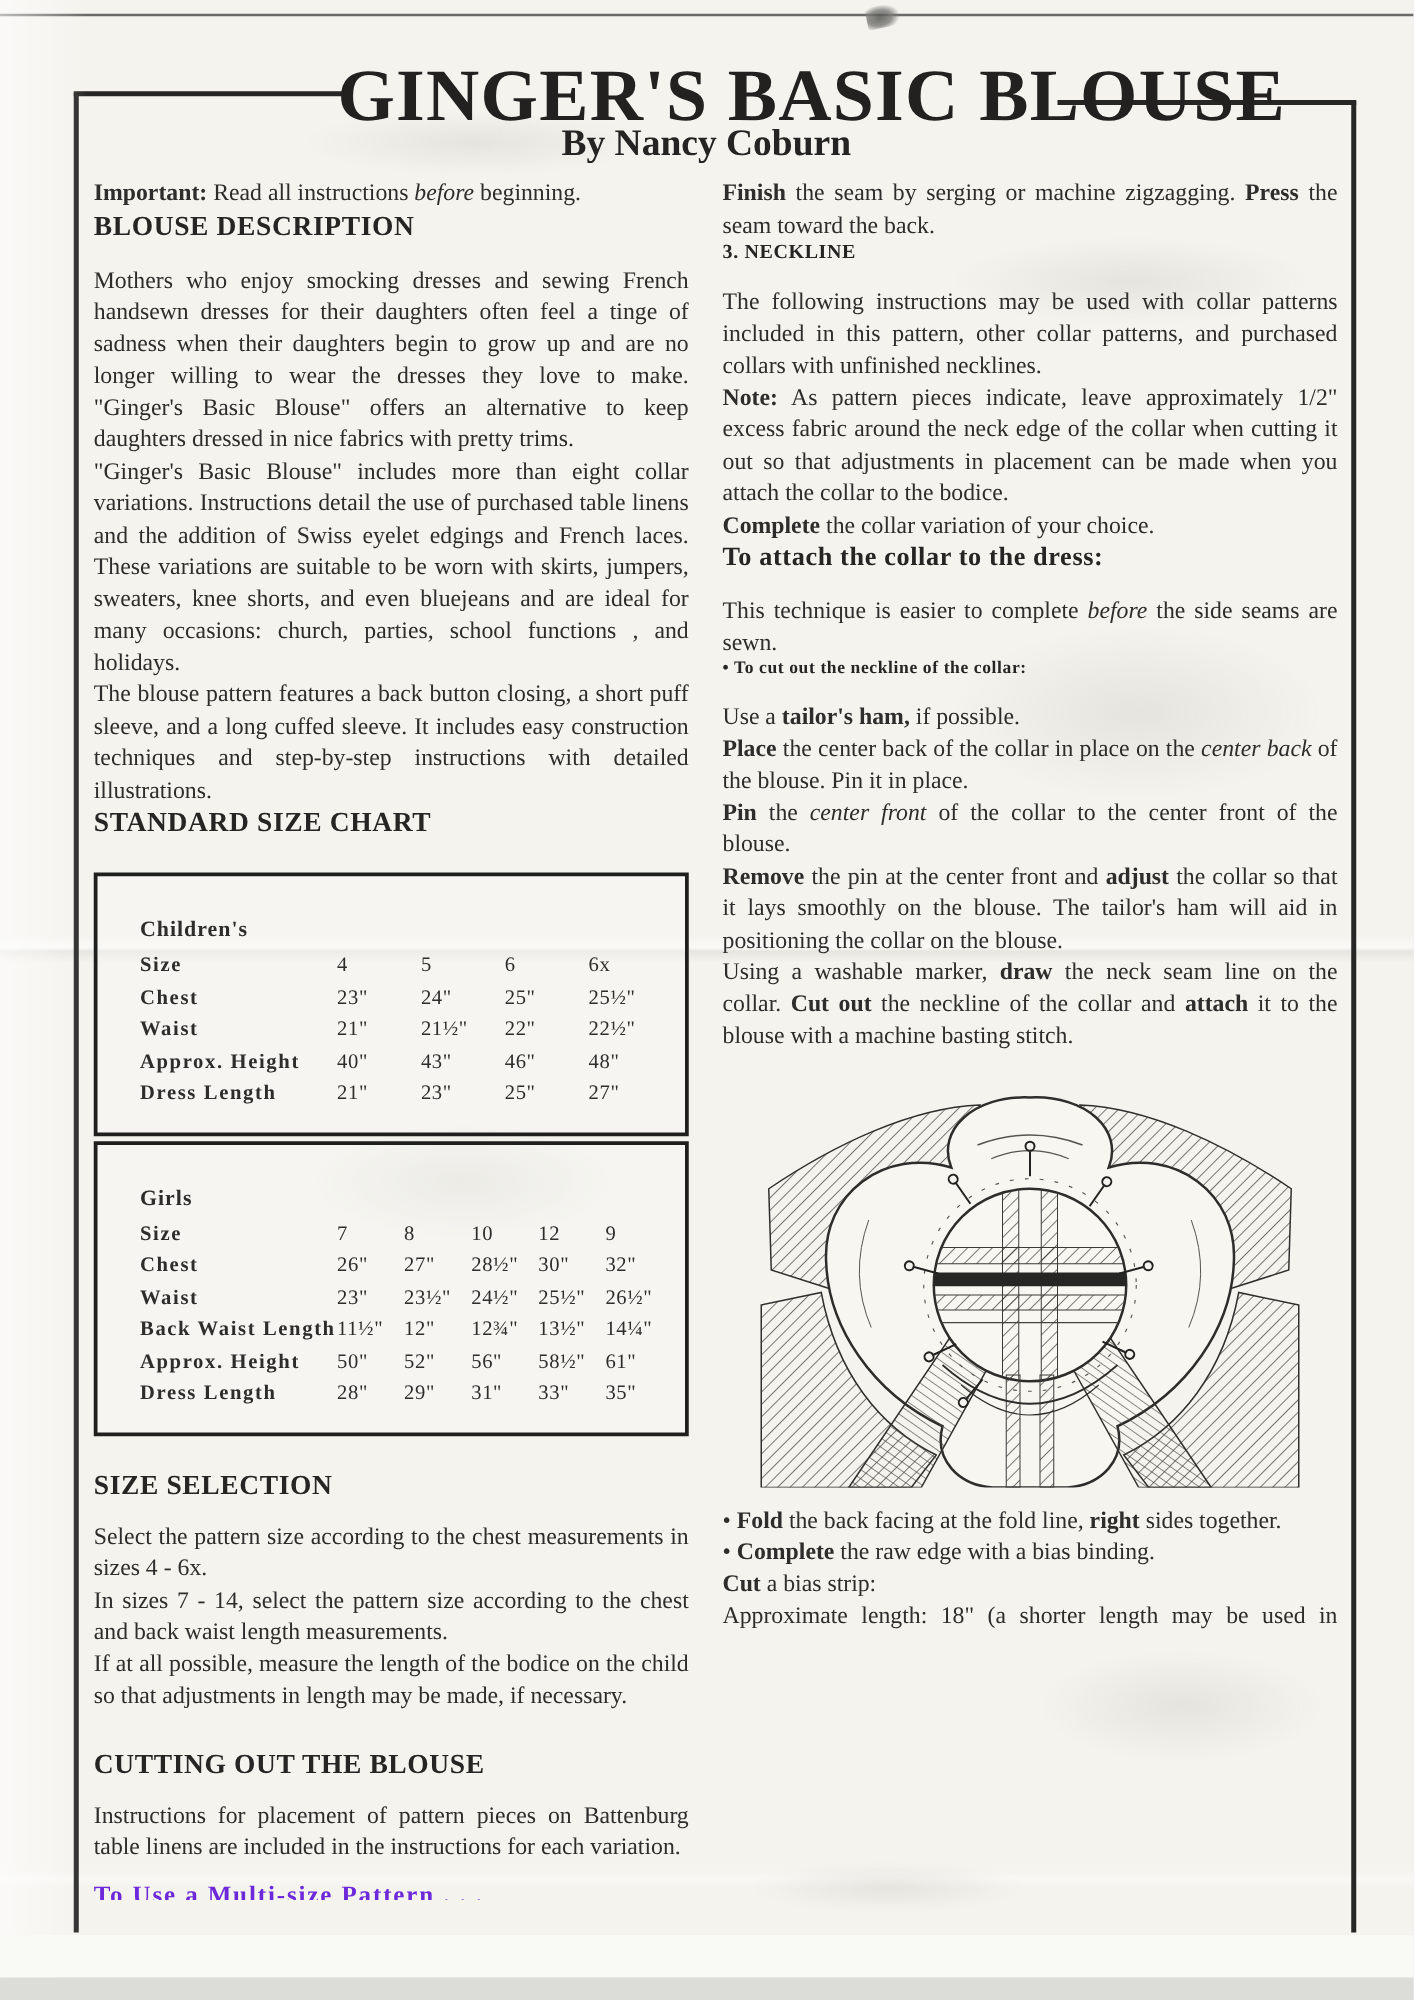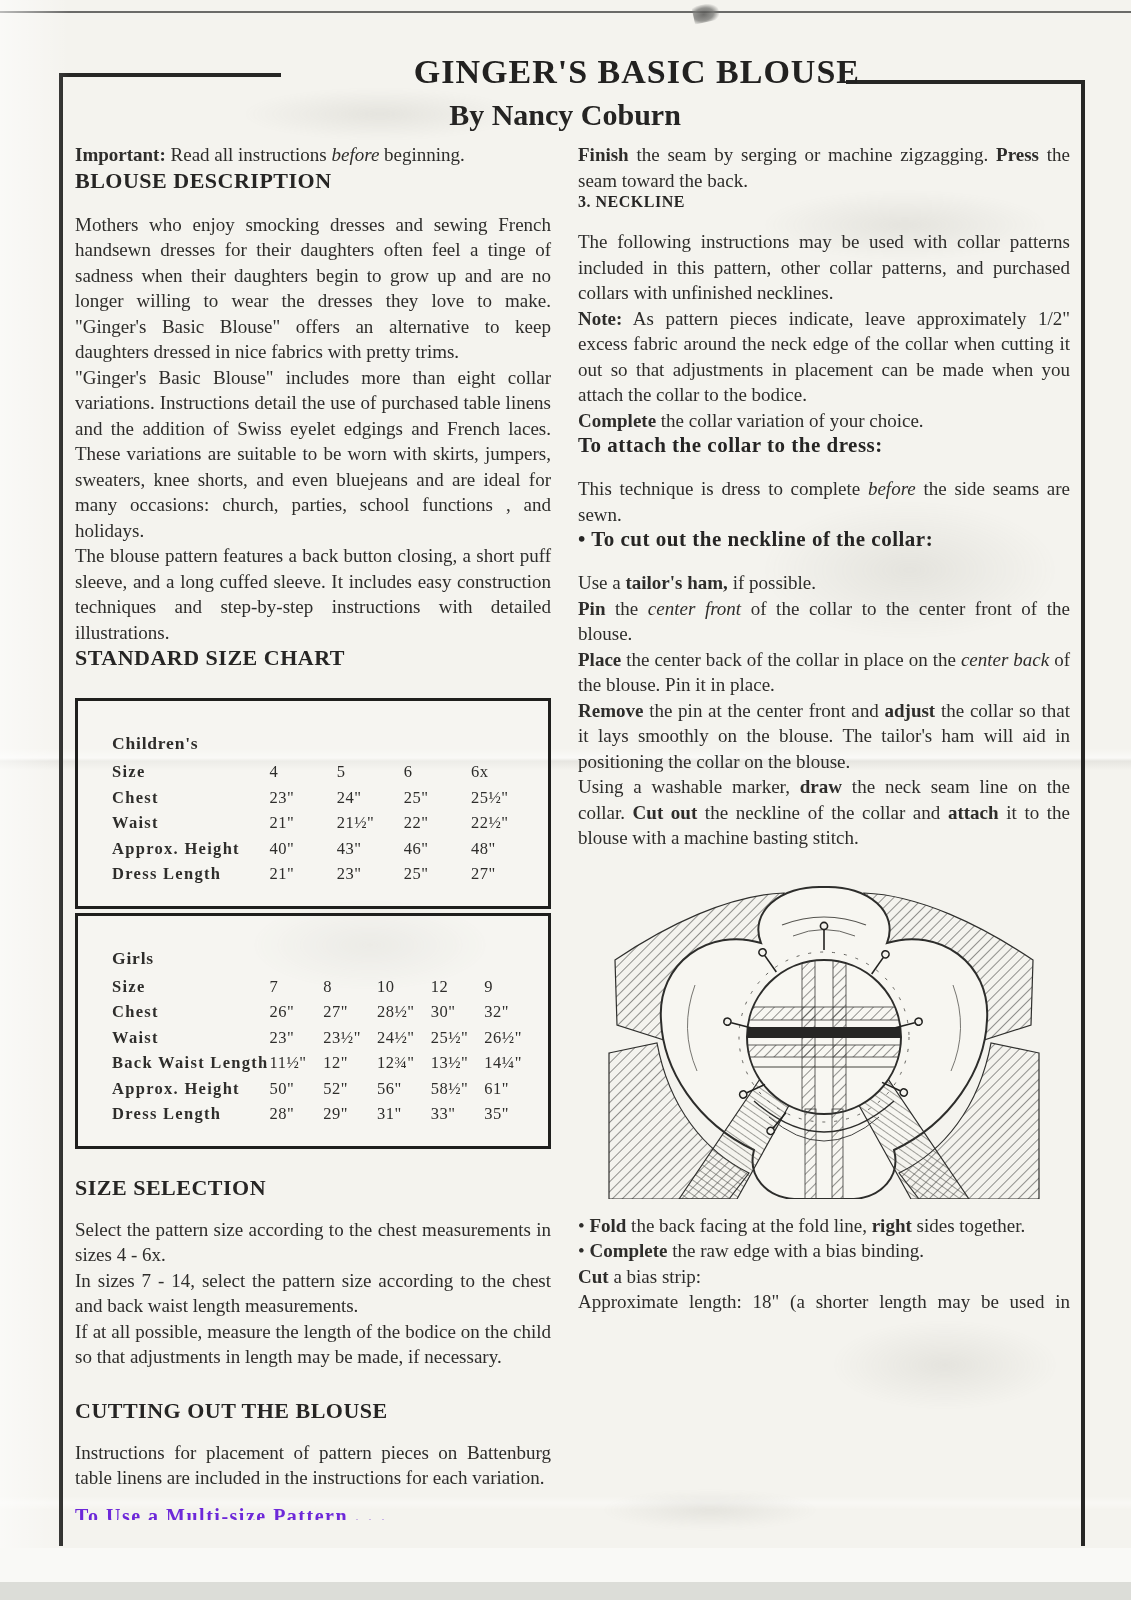--- a/index.html
+++ b/index.html
@@ -27,22 +27,22 @@
     background:radial-gradient(ellipse,#8a897f 0%,rgba(138,137,127,0) 70%);}
 
   
   .frame{position:absolute;background:#262624;}
   .f-left-v{left:59px;top:74px;width:4px;height:1472px;}
   .f-right-v{left:1081px;top:81px;width:4px;height:1465px;}
   .f-left-h{left:59px;top:73px;width:222px;height:4px;}
   .f-right-h{left:846px;top:80px;width:239px;height:4px;}
 
   
-  .title{position:absolute;left:270px;top:53px;width:590px;text-align:right;
-    font-size:34px;font-weight:bold;letter-spacing:1px;color:#222120;margin:0;white-space:nowrap;}
+  .title{position:absolute;left:270px;top:42px;width:590px;text-align:right;
+    font-size:59px;font-weight:bold;letter-spacing:1px;color:#222120;margin:0;white-space:nowrap;}
   .byline{position:absolute;left:270px;top:98px;width:590px;text-align:center;
     font-size:30px;font-weight:bold;color:#252423;margin:0;}
 
   
   .col{position:absolute;top:142px;}
   .col-left{left:75px;width:476px;}
   .col-right{left:578px;width:492px;}
 
   p.body{font-size:19px;line-height:25.5px;text-align:justify;margin:0;}
   .shead{font-size:22px;font-weight:bold;letter-spacing:.5px;margin:0;color:#262524;}
@@ -208,26 +208,26 @@
 
   <section class="col col-right">
     <p class="body mb20"><span class="b">Finish</span><span> the seam by serging or machine zigzagging. </span><span class="b">Press</span><span> the seam toward the back.</span></p>
 
     <h3 class="shead bighead mb18">3. NECKLINE</h3>
     <p class="body mb20">The following instructions may be used with collar patterns included in this pattern, other collar patterns, and purchased collars with unfinished necklines.</p>
     <p class="body mb20"><span class="b">Note:</span><span> As pattern pieces indicate, leave approximately 1/2" excess fabric around the neck edge of the collar when cutting it out so that adjustments in placement can be made when you attach the collar to the bodice.</span></p>
     <p class="body mb20"><span class="b">Complete</span><span> the collar variation of your choice.</span></p>
 
     <h4 class="shead mb18" style="font-size:21px;">To attach the collar to the dress:</h4>
-    <p class="body mb12"><span>This technique is dress to complete </span><span class="i">before</span><span> the side seams are sewn.</span></p>
-
-    <h4 class="shead mb18" style="font-size:21px;">• To cut out the neckline of the collar:</h4>
+    <p class="body mb12"><span>This technique is easier to complete </span><span class="i">before</span><span> the side seams are sewn.</span></p>
+
+    <h4 class="shead mb18" style="font-size:14px;">• To cut out the neckline of the collar:</h4>
     <p class="body mb20"><span>Use a </span><span class="b">tailor's ham,</span><span> if possible.</span></p>
+    <p class="body mb20"><span class="b">Place</span><span> the center back of the collar in place on the </span><span class="i">center back</span><span> of the blouse. Pin it in place.</span></p>
     <p class="body mb20"><span class="b">Pin</span><span> the </span><span class="i">center front</span><span> of the collar to the center front of the blouse.</span></p>
-    <p class="body mb20"><span class="b">Place</span><span> the center back of the collar in place on the </span><span class="i">center back</span><span> of the blouse. Pin it in place.</span></p>
     <p class="body mb20"><span class="b">Remove</span><span> the pin at the center front and </span><span class="b">adjust</span><span> the collar so that it lays smoothly on the blouse. The tailor's ham will aid in positioning the collar on the blouse.</span></p>
     <p class="body mb10"><span>Using a washable marker, </span><span class="b">draw</span><span> the neck seam line on the collar. </span><span class="b">Cut out</span><span> the neckline of the collar and </span><span class="b">attach</span><span> it to the blouse with a machine basting stitch.</span></p>
 
     <svg class="illus" width="434" height="342" viewBox="0 0 434 342">
       <defs>
         <pattern id="h1" width="7" height="7" patternUnits="userSpaceOnUse" patternTransform="rotate(45)">
           <line x1="0" y1="0" x2="0" y2="7" stroke="#3c3c3a" stroke-width="1.1"></line>
         </pattern>
         <pattern id="h2" width="6" height="6" patternUnits="userSpaceOnUse" patternTransform="rotate(-55)">
           <line x1="0" y1="0" x2="0" y2="6" stroke="#45453f" stroke-width="1"></line>

